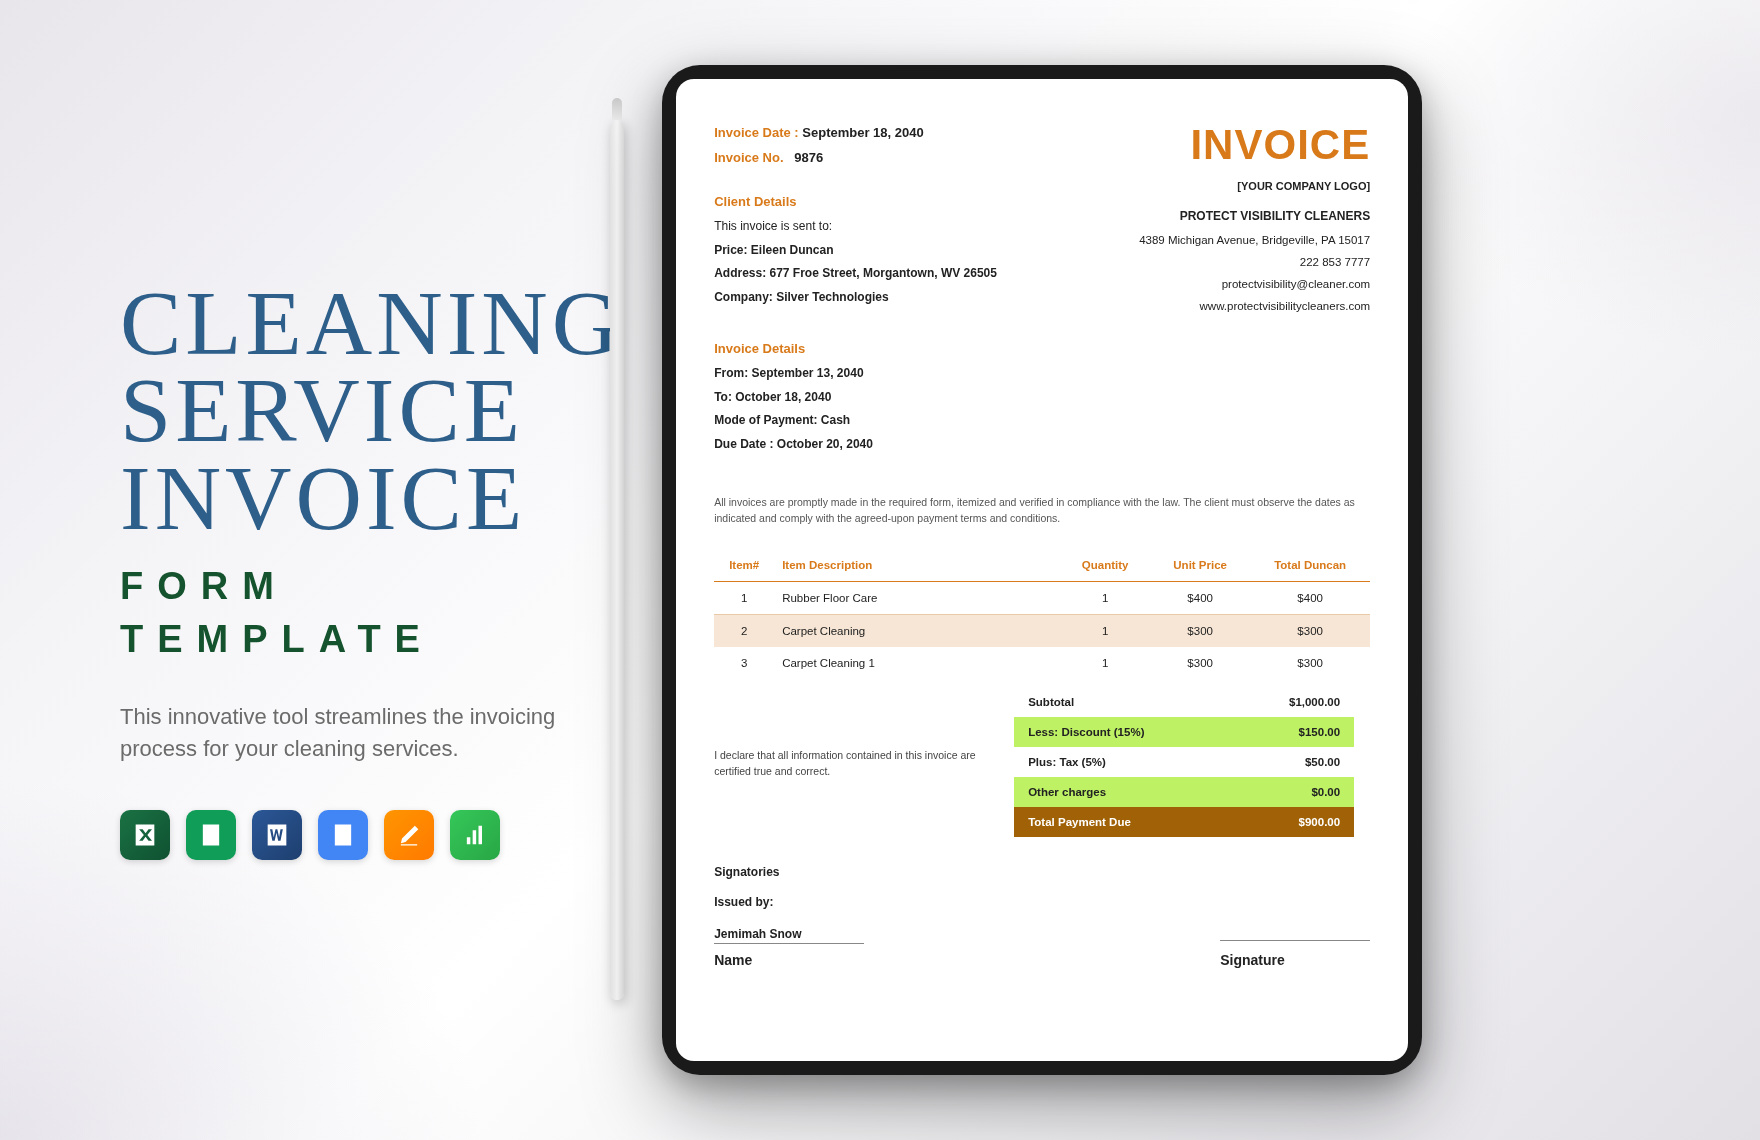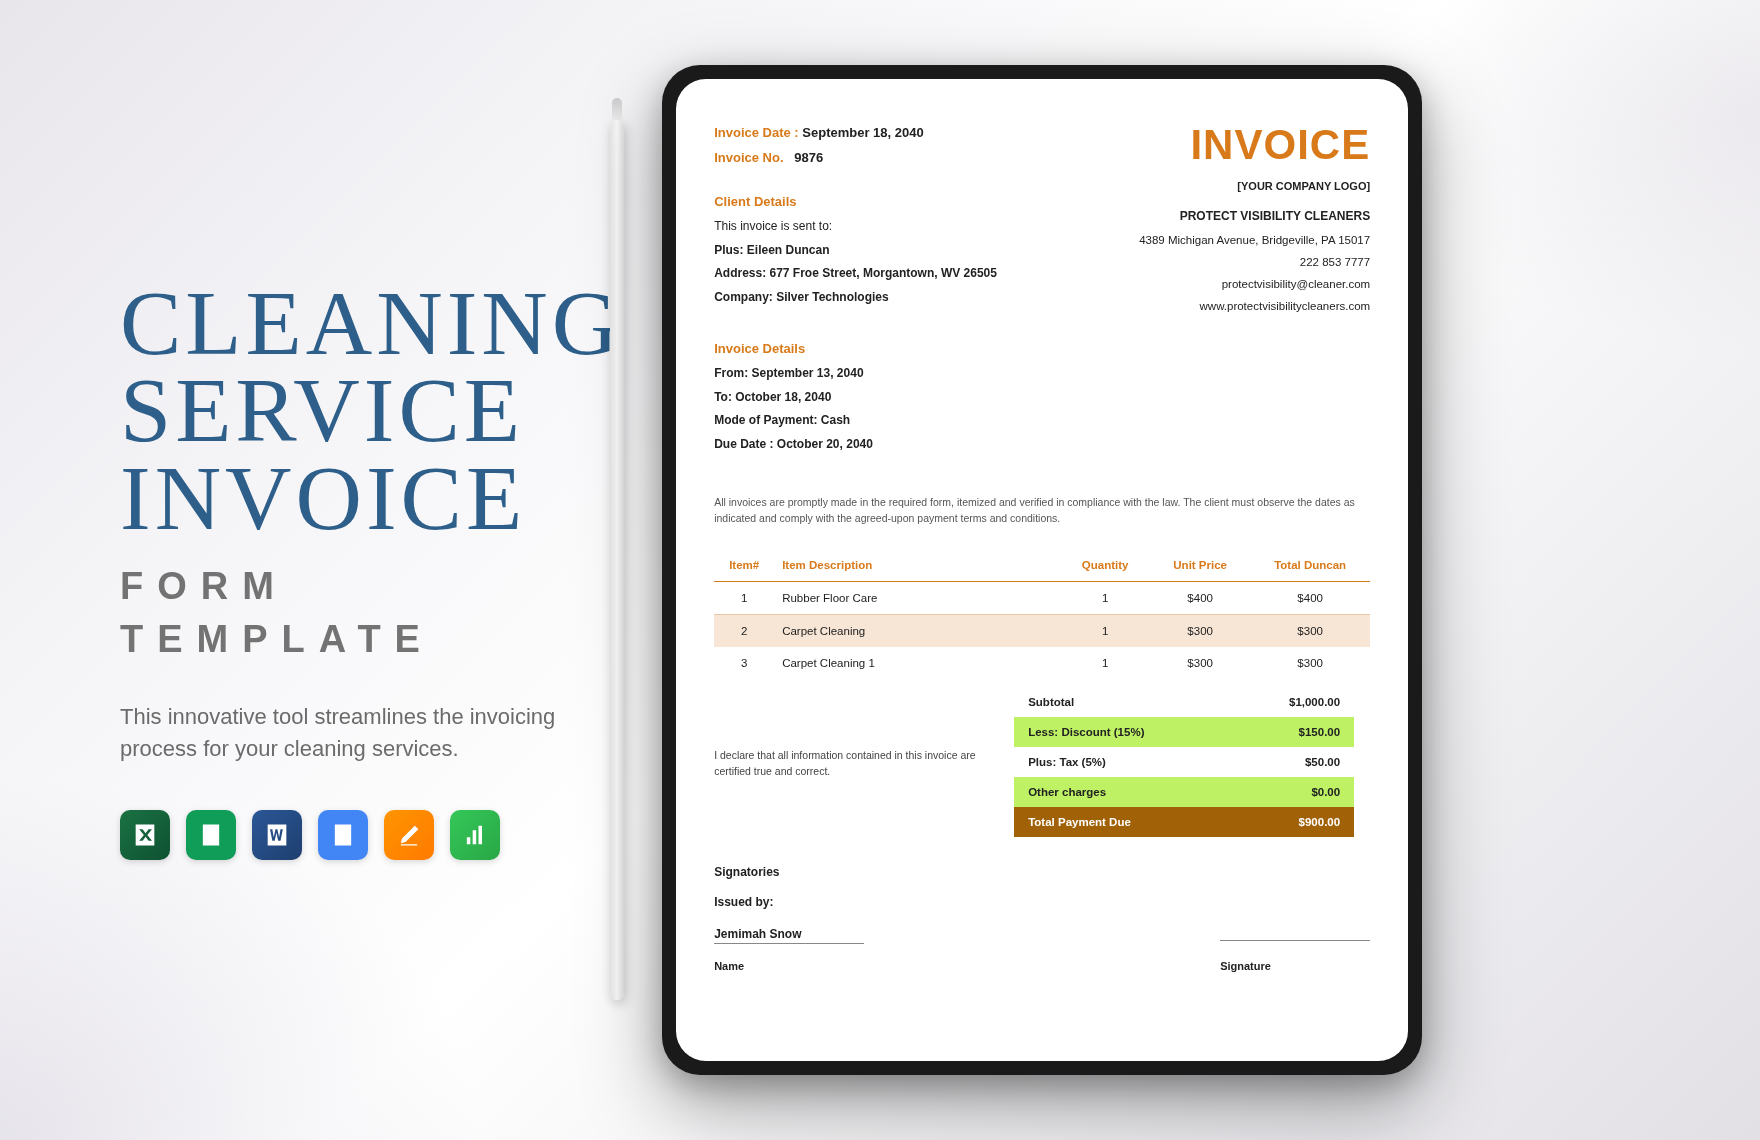--- a/index.html
+++ b/index.html
@@ -1,35 +1,35 @@
 <!DOCTYPE html>
 <html><head>
 <meta charset="utf-8">
 <style>
 *{box-sizing:border-box;margin:0;padding:0}
 body{font-family:Arial,Helvetica,sans-serif;width:1760px;height:1140px;overflow:hidden;background:linear-gradient(135deg,#e8e6eb 0%,#f5f4f7 25%,#ffffff 50%,#f0eff2 75%,#e2e0e5 100%);position:relative}
 .background-curves{position:absolute;inset:0;background:radial-gradient(ellipse 800px 600px at 0% 100%,rgba(200,195,210,.4),transparent 60%),radial-gradient(ellipse 600px 400px at 100% 10%,rgba(210,205,215,.3),transparent 60%)}
 .container{position:relative;display:flex;height:100%;padding:60px 90px 60px 120px;gap:40px;align-items:center}
 .left-panel{flex:0 0 500px;display:flex;flex-direction:column}
 .title-main{font-family:'Times New Roman',serif;font-size:92px;line-height:.95;letter-spacing:4px;color:#2d5f8a;font-weight:400}
-.title-sub{font-family:Arial,sans-serif;font-size:38px;letter-spacing:14px;color:#737373;font-weight:600;margin-top:18px;line-height:1.4}
+.title-sub{font-family:Arial,sans-serif;font-size:38px;letter-spacing:14px;color:#14532d;font-weight:600;margin-top:18px;line-height:1.4}
 .description{font-size:22px;color:#6b6b6b;margin-top:35px;line-height:1.45;max-width:480px}
 .app-icons{display:flex;gap:16px;margin-top:45px}
 .app-icon{width:50px;height:50px;border-radius:10px;display:flex;align-items:center;justify-content:center;box-shadow:0 2px 6px rgba(0,0,0,.15)}
 .icon-excel{background:linear-gradient(135deg,#1a7243,#0f5132)}
 .icon-sheets{background:#0f9d58}
 .icon-word{background:linear-gradient(135deg,#2b5797,#1e3f6f)}
 .icon-docs{background:#4285f4}
 .icon-pages{background:linear-gradient(135deg,#ff9500,#ff7a00)}
 .icon-numbers{background:linear-gradient(135deg,#35c759,#28a745)}
 .app-icon svg{width:28px;height:28px;fill:#fff}
 .stylus{position:absolute;left:610px;top:120px;width:14px;height:880px;background:linear-gradient(90deg,#e8e8e8,#fafafa,#e0e0e0);border-radius:7px;box-shadow:2px 4px 12px rgba(0,0,0,.2)}
 .stylus::before{content:'';position:absolute;top:-22px;left:2px;width:10px;height:22px;background:linear-gradient(#ccc,#eee);border-radius:5px 5px 0 0}
 .tablet{position:relative;flex:0 0 760px;height:1010px;background:#1a1a1a;border-radius:38px;padding:14px;box-shadow:0 30px 80px rgba(0,0,0,.35),0 10px 30px rgba(0,0,0,.25)}
-.tablet-screen{width:100%;height:100%;background:#fff;border-radius:30px;padding:42px 38px 14px;overflow:hidden;font-size:12px;color:#222}
+.tablet-screen{width:100%;height:100%;background:#fff;border-radius:18px;padding:42px 38px 14px;overflow:hidden;font-size:12px;color:#222}
 .invoice-header{display:flex;justify-content:space-between;align-items:flex-start}
 .invoice-meta{font-size:13px;line-height:1.9}
 .invoice-meta .label{color:#d97a1a;font-weight:700}
 .invoice-meta .value{font-weight:700;color:#222}
 .invoice-title{font-size:42px;font-weight:800;color:#d97a1a;letter-spacing:1px}
 .company-block{text-align:right;font-size:11.5px;line-height:1.9;margin-top:6px}
 .company-logo-ph{font-weight:700;font-size:11px;margin-bottom:8px}
 .company-name{font-weight:800;font-size:12px;margin-bottom:2px}
 .section{margin-top:24px}
 .section-label{color:#d97a1a;font-weight:700;font-size:13px;margin-bottom:6px}
@@ -47,21 +47,21 @@
 .declaration{flex:1;font-size:10.5px;color:#444;line-height:1.55;padding-top:60px;max-width:280px}
 .totals{flex:0 0 340px}
 .total-row{display:flex;justify-content:space-between;padding:9px 14px;font-size:11.5px;font-weight:700}
 .total-row.shaded{background:#bef264}
 .total-row.final{background:#a16207;color:#fff}
 .signatories{margin-top:28px;font-size:12px}
 .signatories .sig-title{font-weight:700;margin-bottom:16px}
 .signatories .issued{font-weight:700;margin-bottom:18px}
 .sig-row{display:flex;justify-content:space-between;align-items:flex-end;margin-top:6px}
 .sig-name{font-weight:700;border-bottom:1px solid #888;display:inline-block;min-width:150px;padding-bottom:2px}
-.sig-label{font-weight:700;font-size:11px;margin-top:16px}
+.sig-label{font-weight:700;font-size:14px;margin-top:8px}
 .sig-right{}
 .sig-right .line{border-bottom:1px solid #888;width:150px;height:14px;display:inline-block}
 </style>
 </head>
 <body>
 
 <div class="background-curves"></div>
 <div class="container">
 
   <div class="left-panel">
@@ -122,21 +122,21 @@
         <div style="text-align:right">
           <div class="invoice-title">INVOICE</div>
         </div>
       </div>
 
       <div class="two-col">
         <div class="section">
           <div class="section-label">Client Details</div>
           <div class="section-body">
             <div>This invoice is sent to:</div>
-            <div><span class="bold">Plus:</span> <span class="bold">Eileen Duncan</span></div>
+            <div><span class="bold">Price:</span> <span class="bold">Eileen Duncan</span></div>
             <div><span class="bold">Address:</span> <span class="bold">677 Froe Street, Morgantown, WV 26505</span></div>
             <div><span class="bold">Company:</span> <span class="bold">Silver Technologies</span></div>
           </div>
         </div>
         <div class="company-block">
           <div class="company-logo-ph">[YOUR COMPANY LOGO]</div>
           <div class="company-name">PROTECT VISIBILITY CLEANERS</div>
           <div>4389 Michigan Avenue, Bridgeville, PA 15017</div>
           <div>222 853 7777</div>
           <div>protectvisibility@cleaner.com</div>

